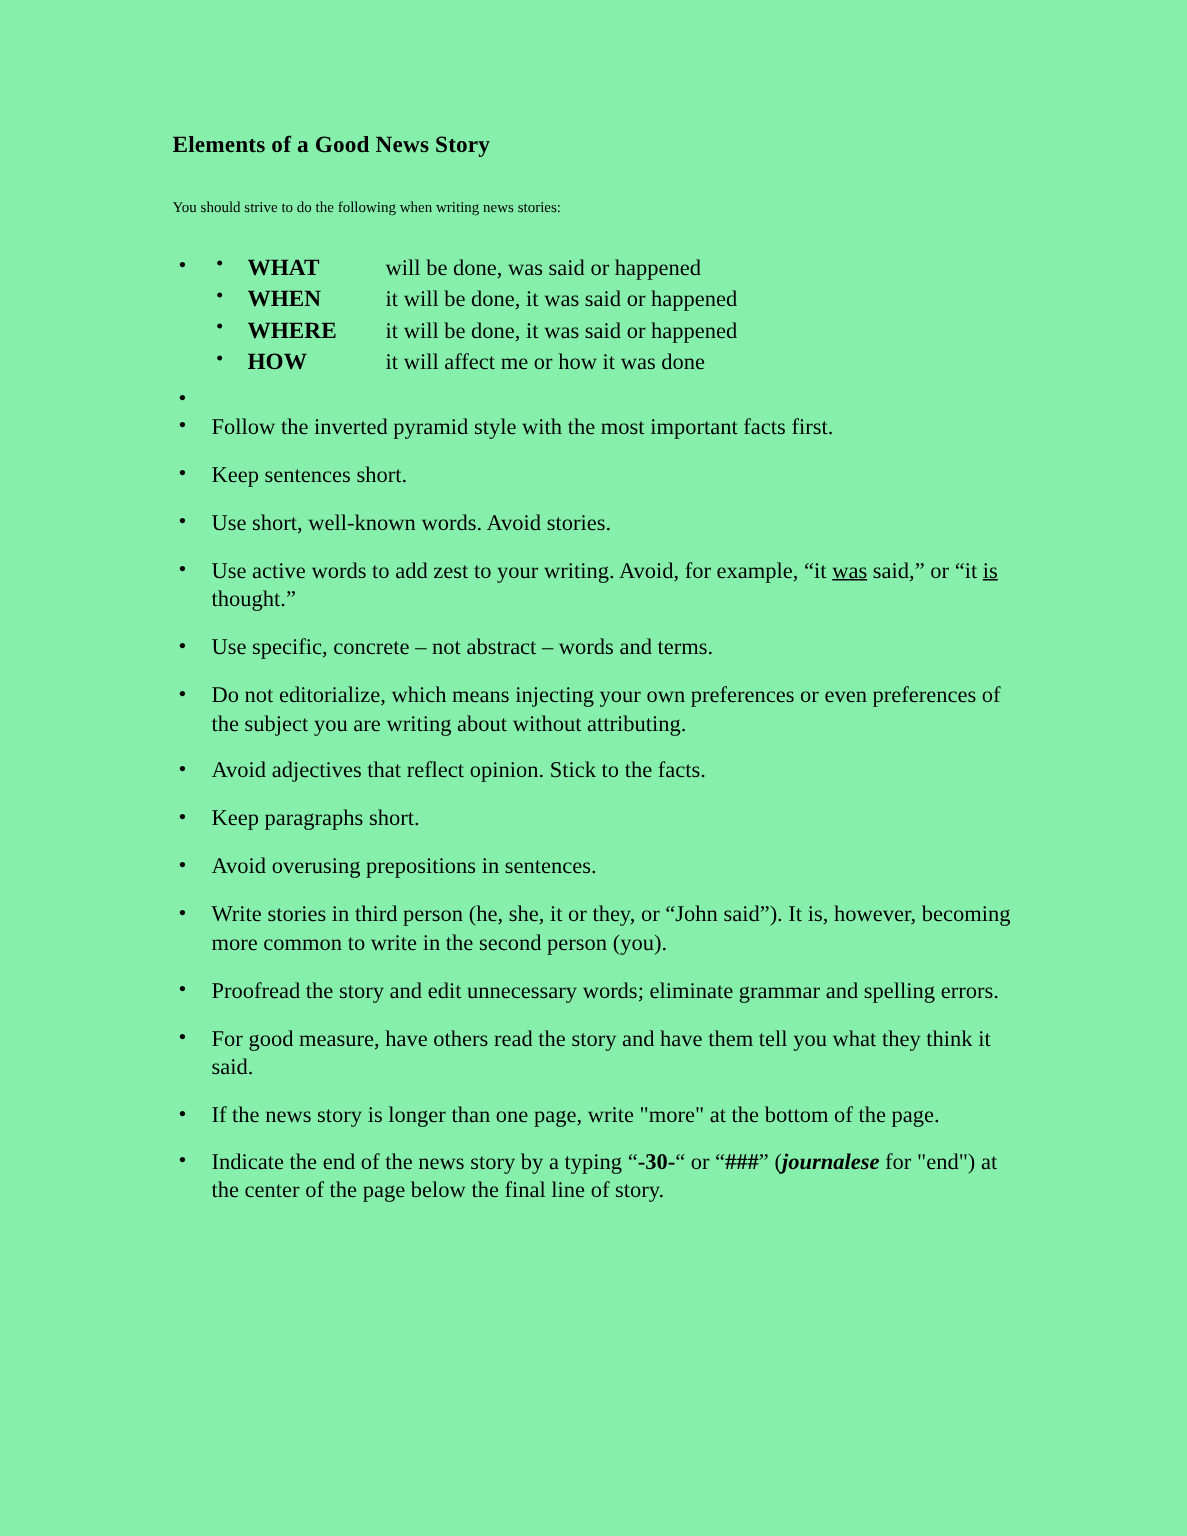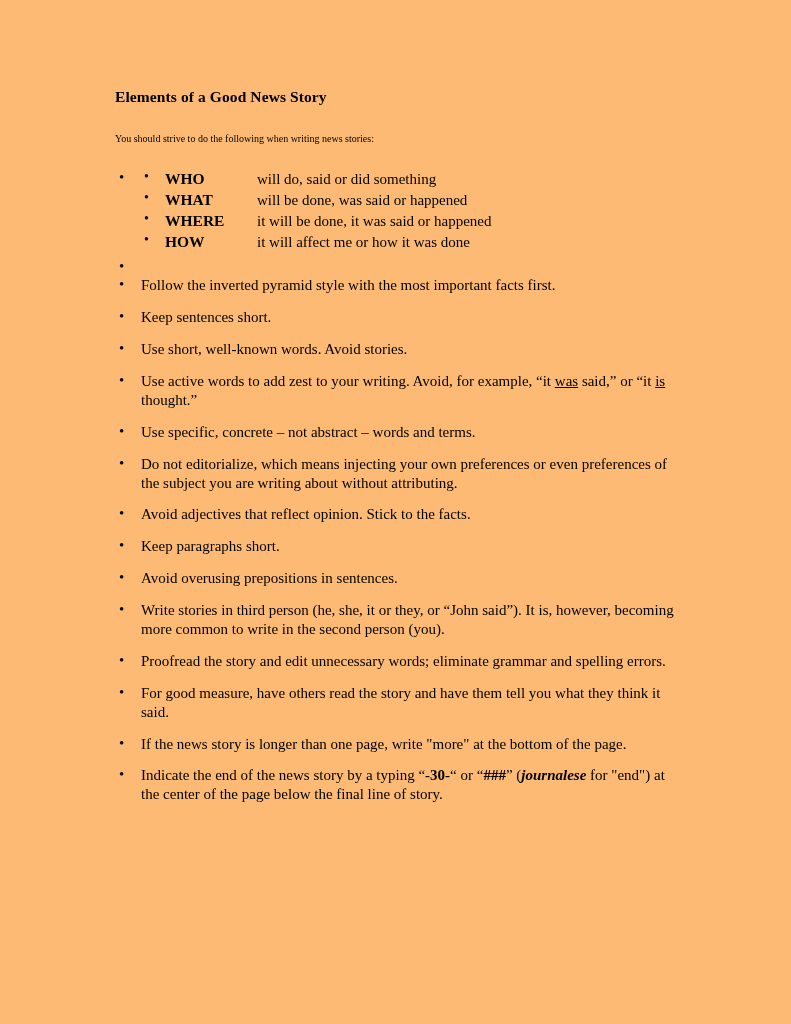--- a/index.html
+++ b/index.html
@@ -13,21 +13,21 @@
     font-family: "Liberation Serif", serif;
     color: #000000;
     position: relative;
     overflow: hidden;
   }
   .page {
     position: absolute;
     left: 0; top: 0;
     width: 791px;
     height: 1024px;
-    background: #fdba74;
+    background: #86efac;
   }
   .content {
     position: absolute;
     left: 115px;
     top: 88px;
     width: 562px;
   }
   .doc-title {
     font-size: 15.5px;
     font-weight: bold;
@@ -106,24 +106,24 @@
 
     <h1 class="doc-title">Elements of a Good News Story</h1>
 
     <p class="intro">You should strive to do the following when writing news stories:</p>
 
     <ul class="outer">
 
       <li class="tight">
         <ul class="inner">
           <li>
-            <span class="w-term">WHO</span><span class="w-def">will do, said or did something</span>
+            <span class="w-term">WHAT</span><span class="w-def">will be done, was said or happened</span>
           </li>
           <li>
-            <span class="w-term">WHAT</span><span class="w-def">will be done, was said or happened</span>
+            <span class="w-term">WHEN</span><span class="w-def">it will be done, it was said or happened</span>
           </li>
           <li>
             <span class="w-term">WHERE</span><span class="w-def">it will be done, it was said or happened</span>
           </li>
           <li>
             <span class="w-term">HOW</span><span class="w-def">it will affect me or how it was done</span>
           </li>
         </ul>
       </li>
 

